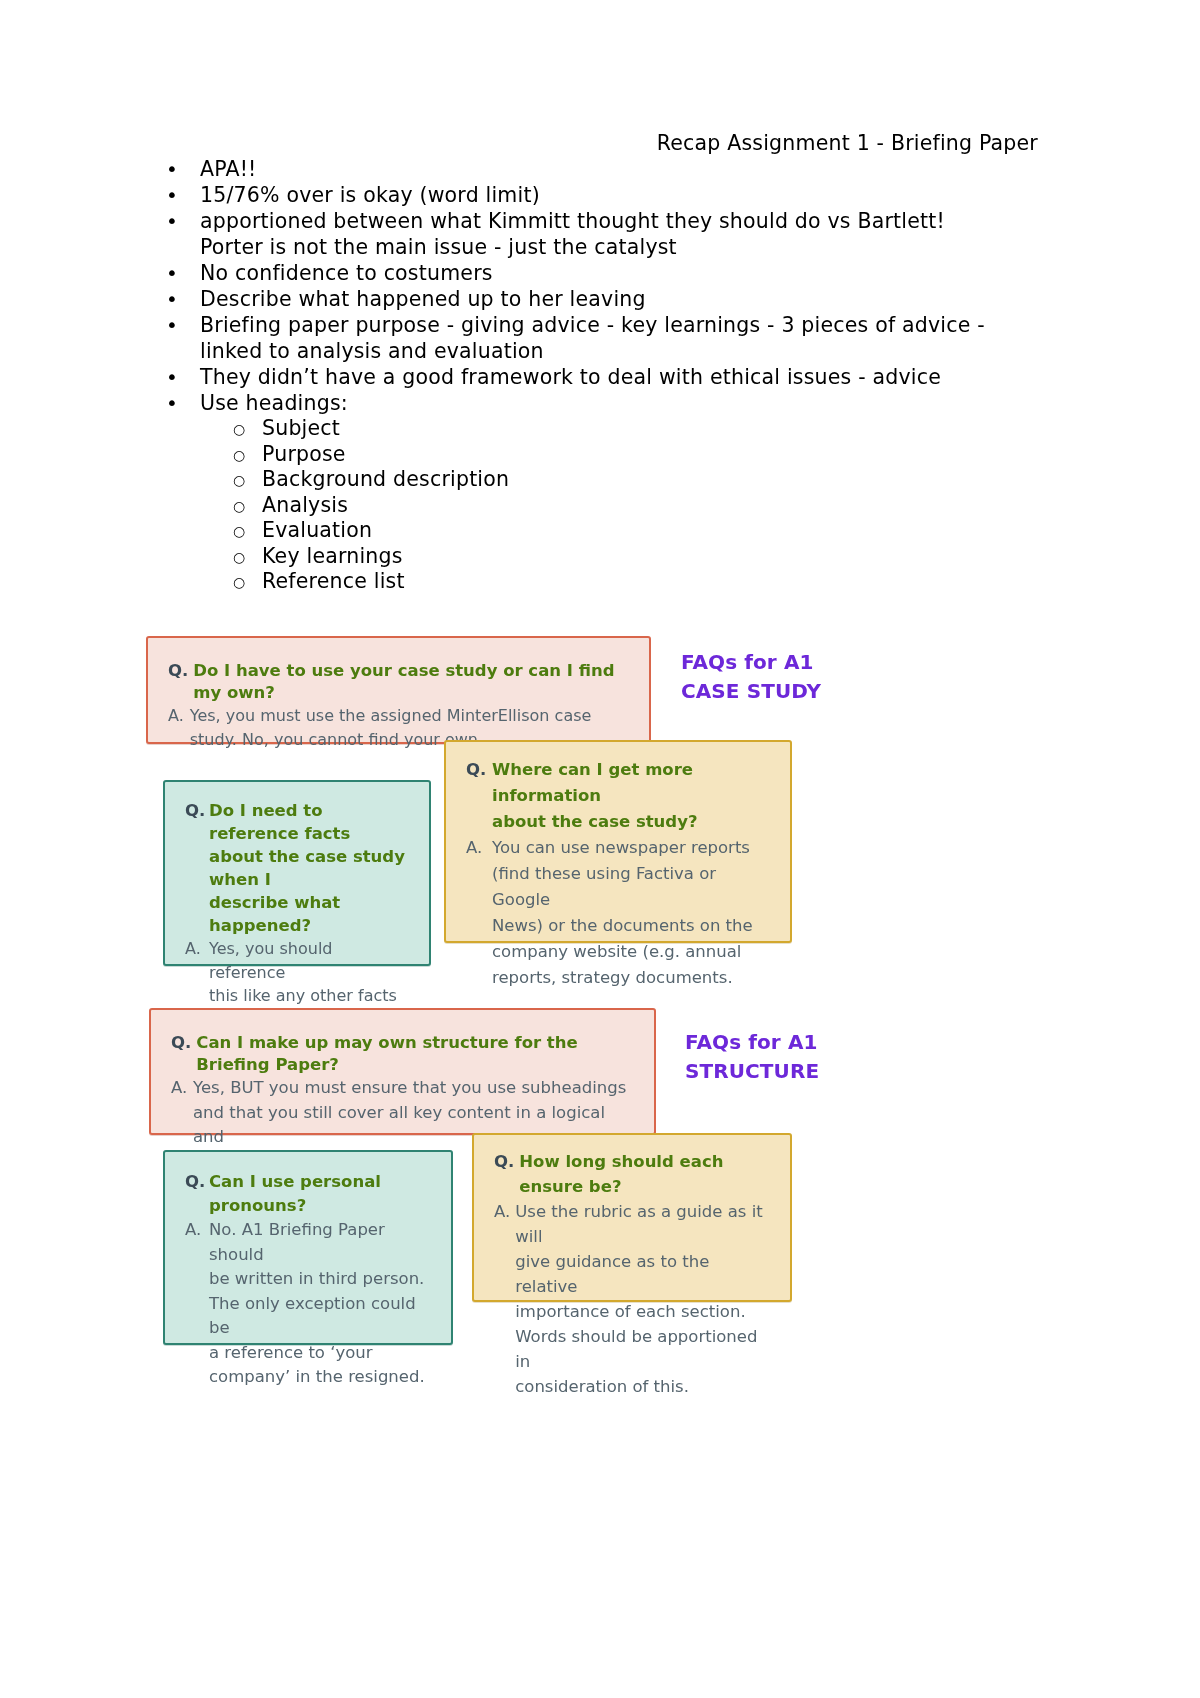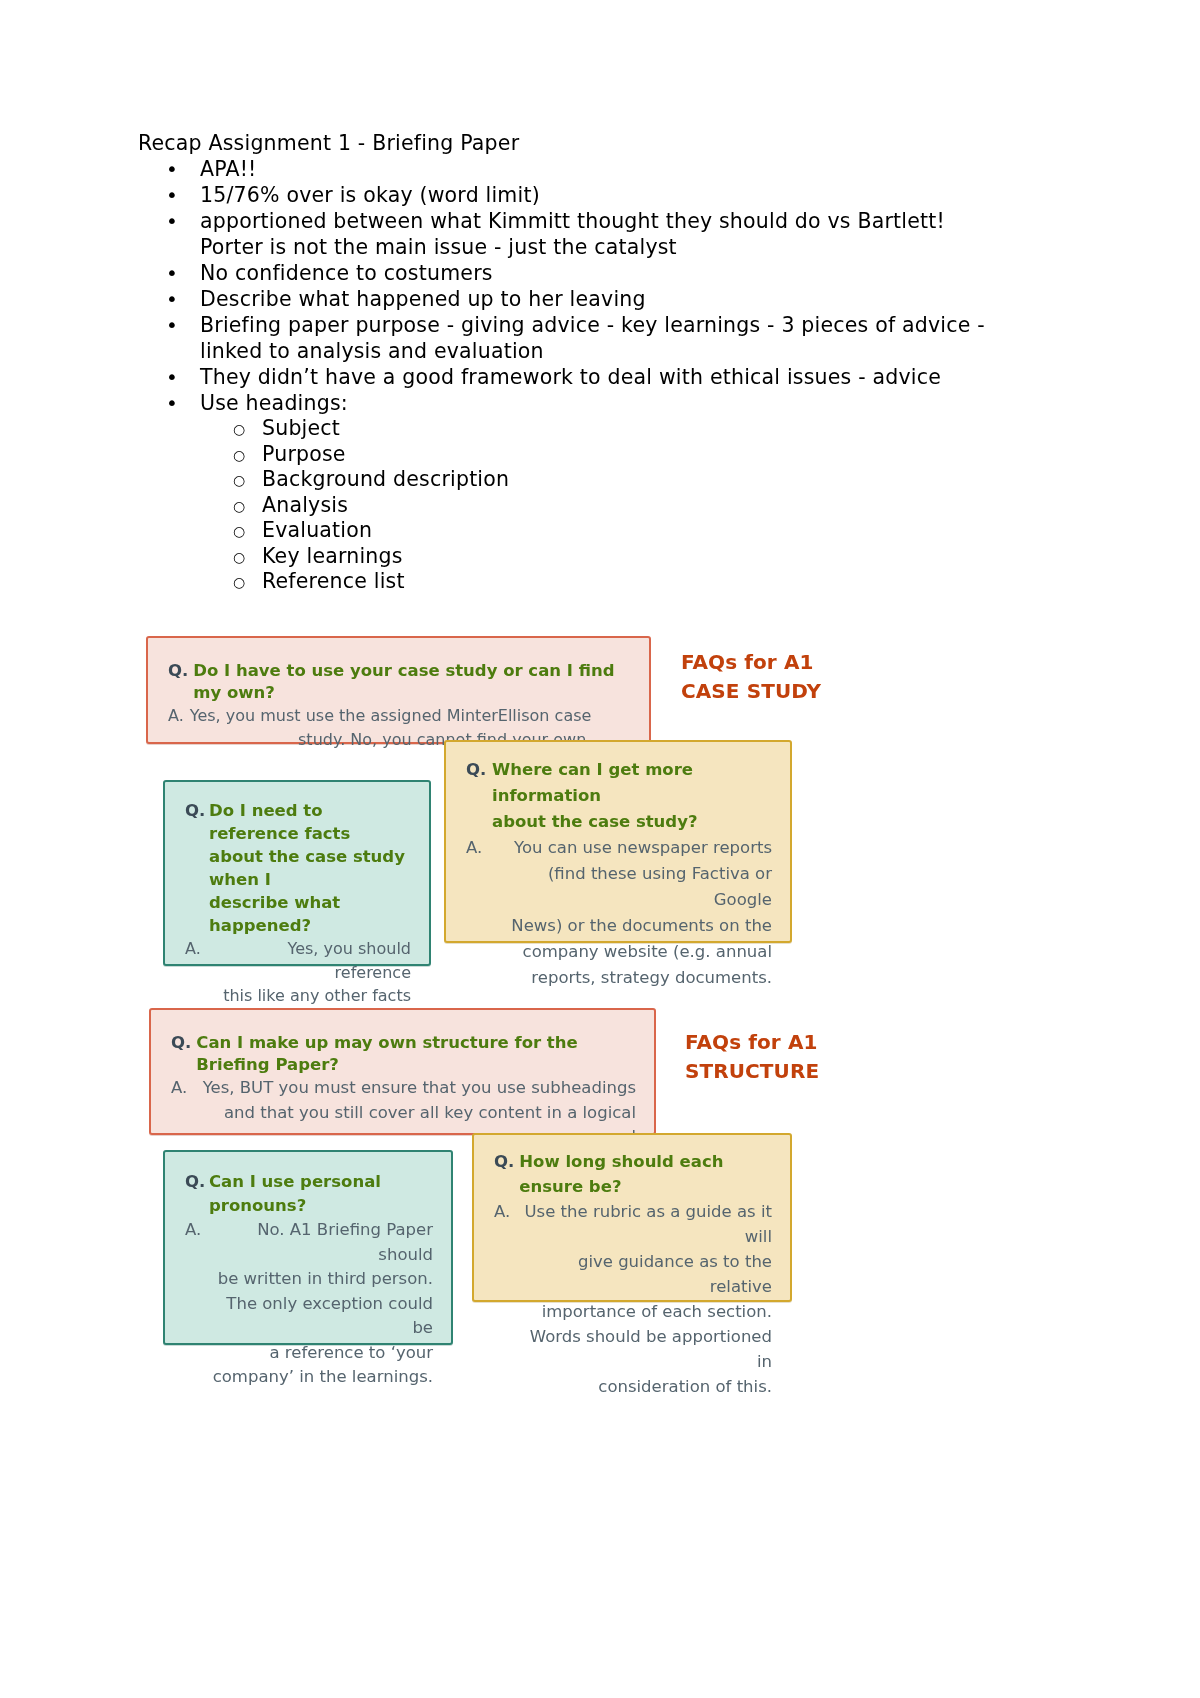--- a/index.html
+++ b/index.html
@@ -25,20 +25,21 @@
     top: 130px;
     width: 900px;
   }
   .notes-title {
     font-family: "DejaVu Sans", sans-serif;
     font-size: 20.5px;
     line-height: 26px;
     letter-spacing: 0.2px;
     color: #000;
     white-space: nowrap;
+    text-align: right;
   }
   ul.lvl1 {
     list-style: none;
     margin: 0;
     padding: 0;
   }
   ul.lvl1 > li {
     position: relative;
     padding-left: 62px;
     font-size: 20.5px;
@@ -97,21 +98,20 @@
   .faq-card .tag-a {
     font-weight: normal;
     color: #55646e;
   }
   .faq-card .qtext {
     font-weight: bold;
     color: #4d7c0f;
   }
   .faq-card .atext {
     color: #55646e;
-    text-align: right;
   }
 
   
   .card-pink {
     background: #f7e3dd;
     border: 2px solid #d9664b;
     border-radius: 3px;
     box-shadow: 0 1px 0 rgba(160,70,50,0.25);
   }
   
@@ -128,21 +128,21 @@
     border-radius: 3px;
     box-shadow: 0 1px 0 rgba(165,130,40,0.25);
   }
 
   .faq-heading {
     position: absolute;
     font-family: "DejaVu Sans", sans-serif;
     font-weight: bold;
     font-size: 20px;
     line-height: 29px;
-    color: #c2410c;
+    color: #6d28d9;
     letter-spacing: 0.1px;
   }
 
   
   #card-cs-1 {
     left: 146px; top: 636px; width: 505px; height: 108px;
     padding-top: 22px;
   }
   #card-cs-1 .qline { font-size: 16.5px; line-height: 22px; }
   #card-cs-1 .qline .tag { margin-right: 5px; }
@@ -370,21 +370,21 @@
       <span class="tag">Q.</span>
       <span class="qtext">Can I use personal pronouns?</span>
     </div>
     <div class="aline">
       <span class="tag tag-a">A.</span>
       <span class="atext">
         <span>No. A1 Briefing Paper should</span><br>
         <span>be written in third person.</span><br>
         <span>The only exception could be</span><br>
         <span>a reference to ‘your</span><br>
-        <span>company’ in the learnings.</span>
+        <span>company’ in the resigned.</span>
       </span>
     </div>
   </div>
 
   <div class="faq-card card-yellow" id="card-st-3">
     <div class="qline">
       <span class="tag">Q.</span>
       <span class="qtext">How long should each ensure be?</span>
     </div>
     <div class="aline">

